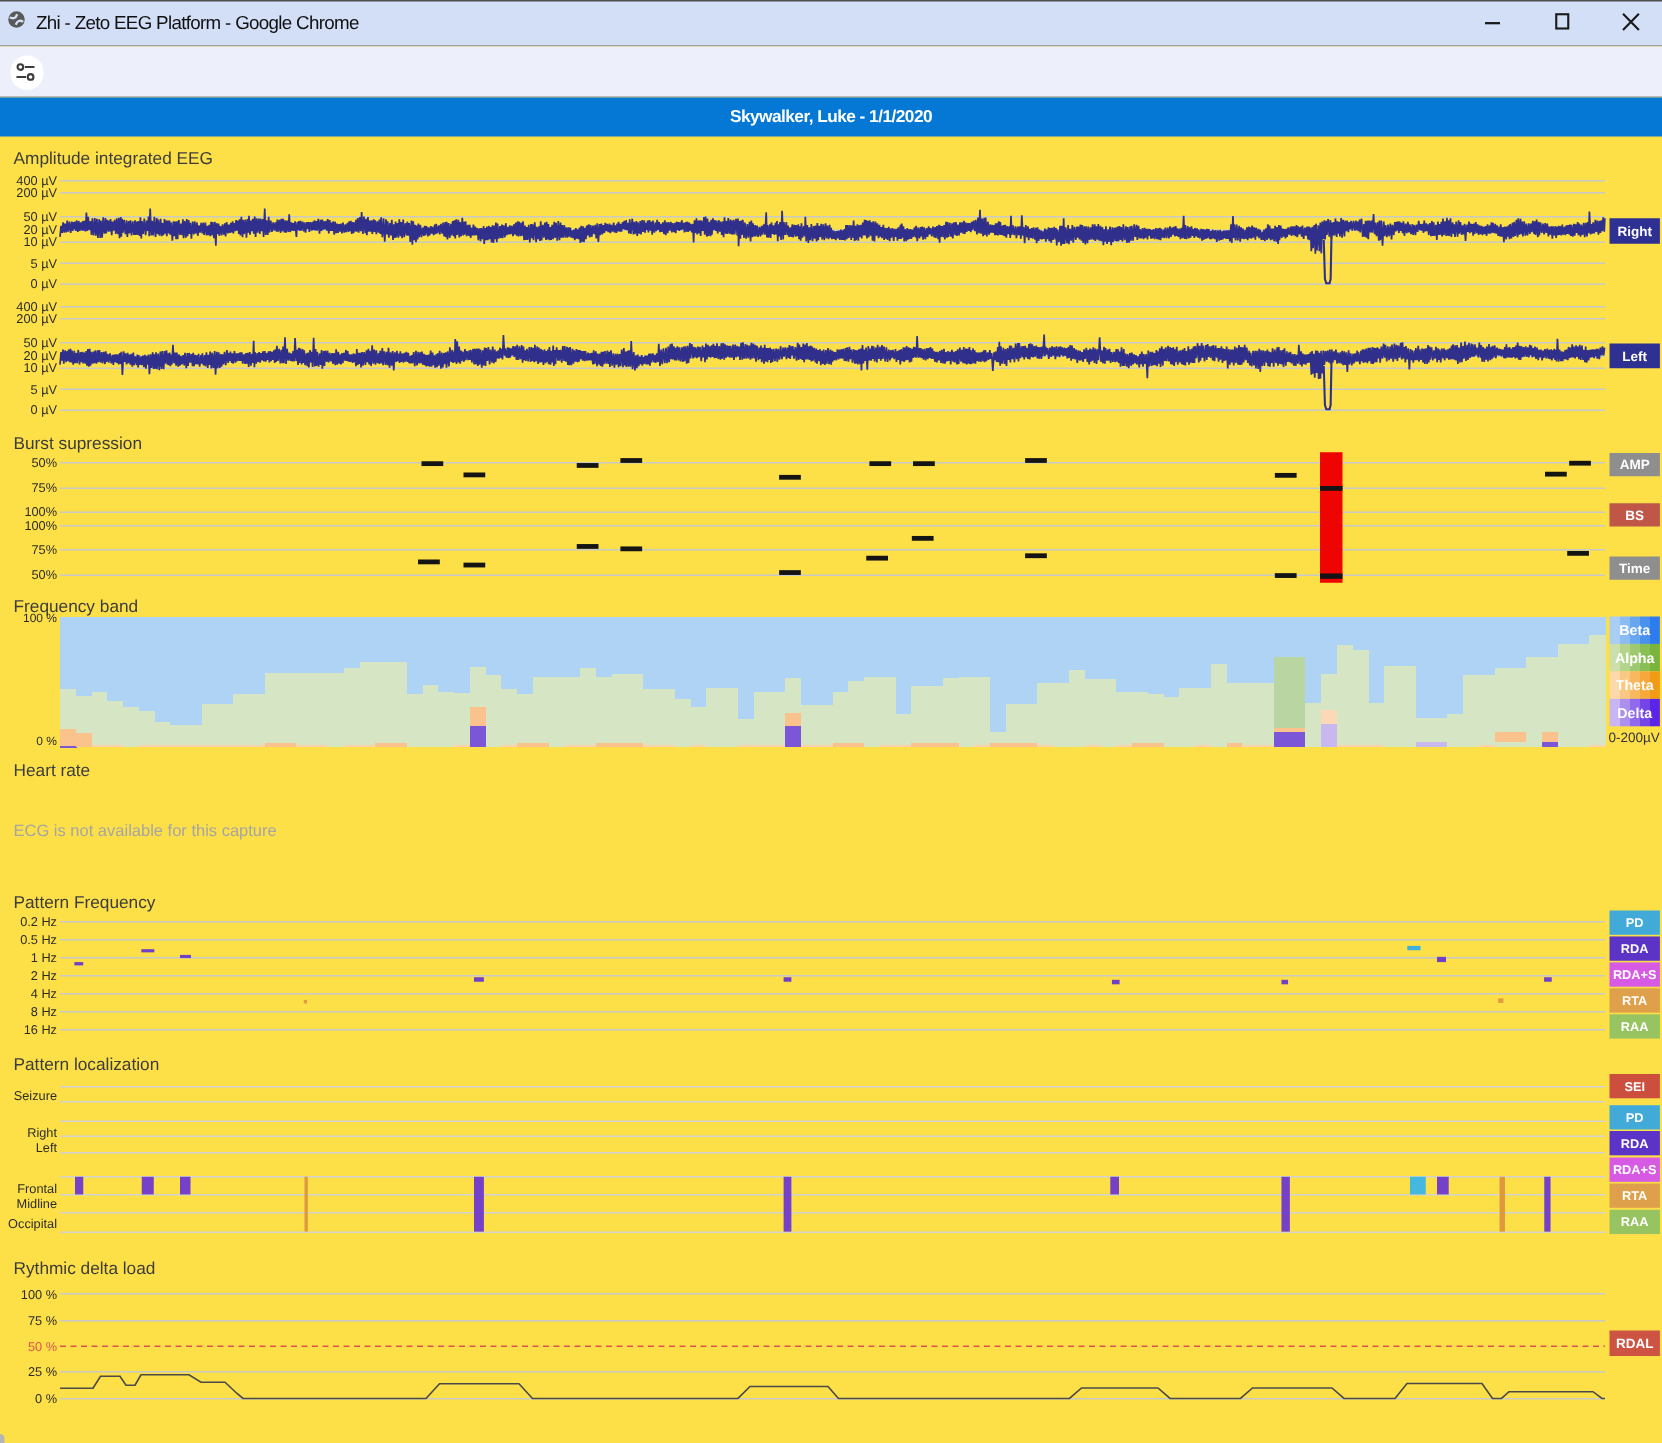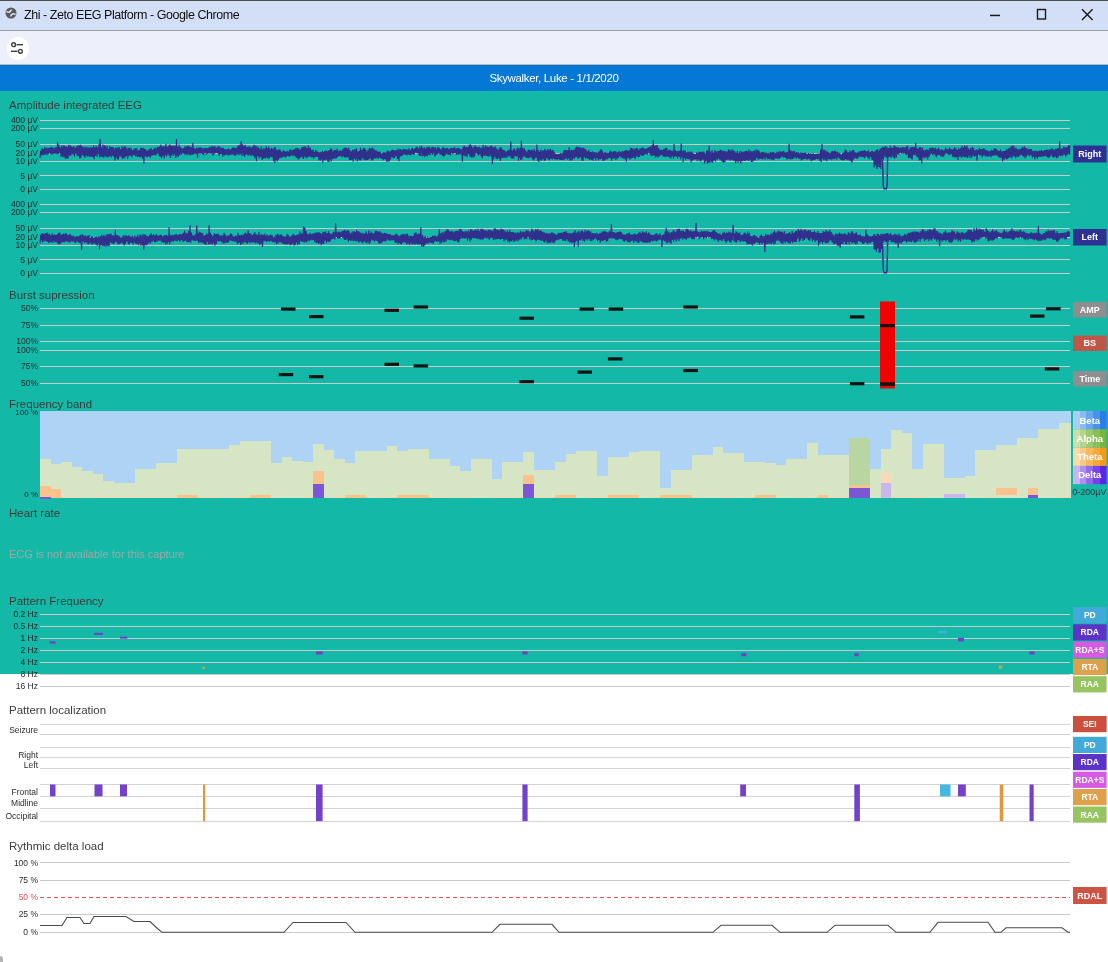--- a/index.html
+++ b/index.html
@@ -1,25 +1,25 @@
 <!DOCTYPE html>
 <html><head><meta charset="utf-8">
 <style>
 html,body{margin:0;padding:0;}
 body{width:1108px;height:962px;font-family:"Liberation Sans",sans-serif;background:#fff;overflow:hidden;}
-#page{position:relative;width:1108px;height:674px;background:#14b8a6;}
+#page{position:relative;width:1108px;height:962px;background:#fde047;}
 .abs{position:absolute;}
 #titlebar{left:0;top:0;width:1108px;height:30px;background:#d3dff7;border-top:1px solid #4e4e4e;box-sizing:border-box;}
 #titletext{left:24px;top:8px;font-size:12.5px;letter-spacing:-0.45px;color:#111;}
 #tbsep{left:0;top:30px;width:1108px;height:1px;background:#a2a2a2;}
 #addrbar{left:0;top:31px;width:1108px;height:33px;background:#edf0fa;}
 #addrsep{left:0;top:63.5px;width:1108px;height:1px;background:#b8b8b0;}
 #urlcirc{left:6.5px;top:37px;width:22.5px;height:22.5px;background:#fff;border-radius:50%;}
 #urltext{left:36px;top:40px;font-size:15.5px;letter-spacing:-0.15px;color:#202020;}
-#bluebar{left:0;top:64.5px;width:1108px;height:26.5px;background:#0478d4;color:#fff;font-size:11.5px;letter-spacing:-0.35px;font-weight:normal;text-align:center;line-height:26.5px;}
+#bluebar{left:0;top:64.5px;width:1108px;height:26.5px;background:#0478d4;color:#fff;font-size:11.5px;letter-spacing:-0.35px;font-weight:bold;text-align:center;line-height:26.5px;}
 </style></head>
 <body>
 <div id="page">
 <div class="abs" id="titlebar"></div>
 <svg class="abs" style="left:5px;top:7.3px" width="12" height="12" viewBox="0 0 24 24">
  <circle cx="12" cy="12" r="11" fill="#595959"></circle>
  <path d="M3,9 Q10,13 13,5 M21,15 Q14,11 11,19" stroke="#d3dff7" stroke-width="3" fill="none"></path>
 </svg>
 <div class="abs" id="titletext">Zhi - Zeto EEG Platform - Google Chrome</div>
 <svg class="abs" style="left:985px;top:5px" width="112" height="20" viewBox="0 0 112 20">

